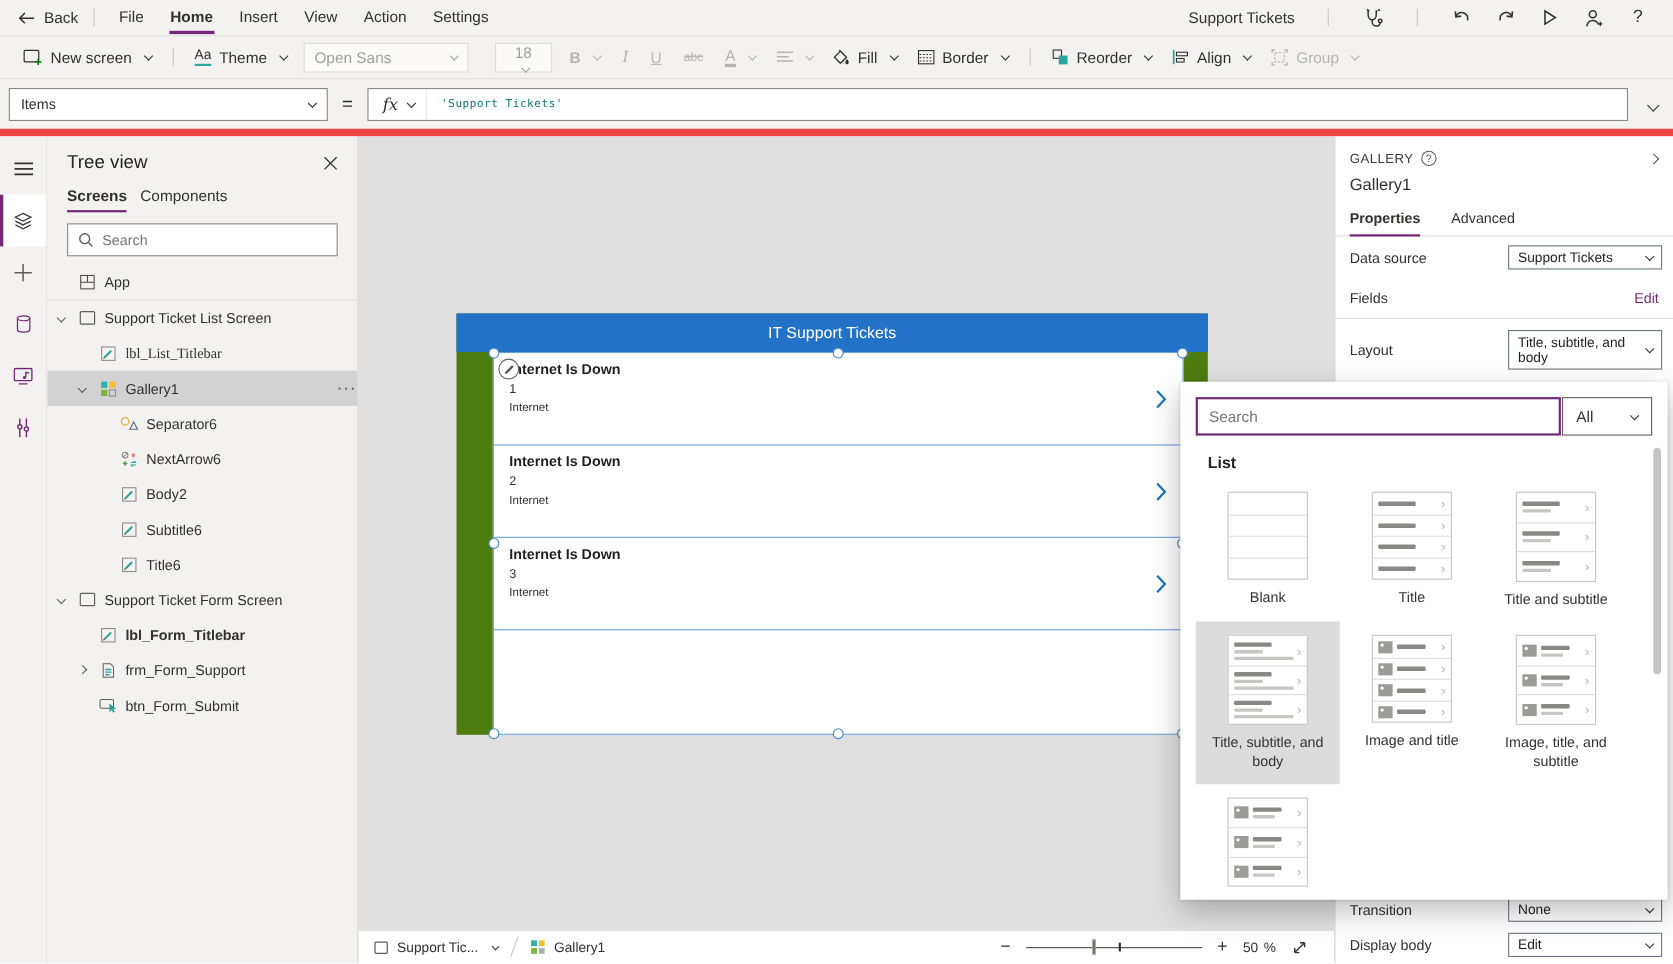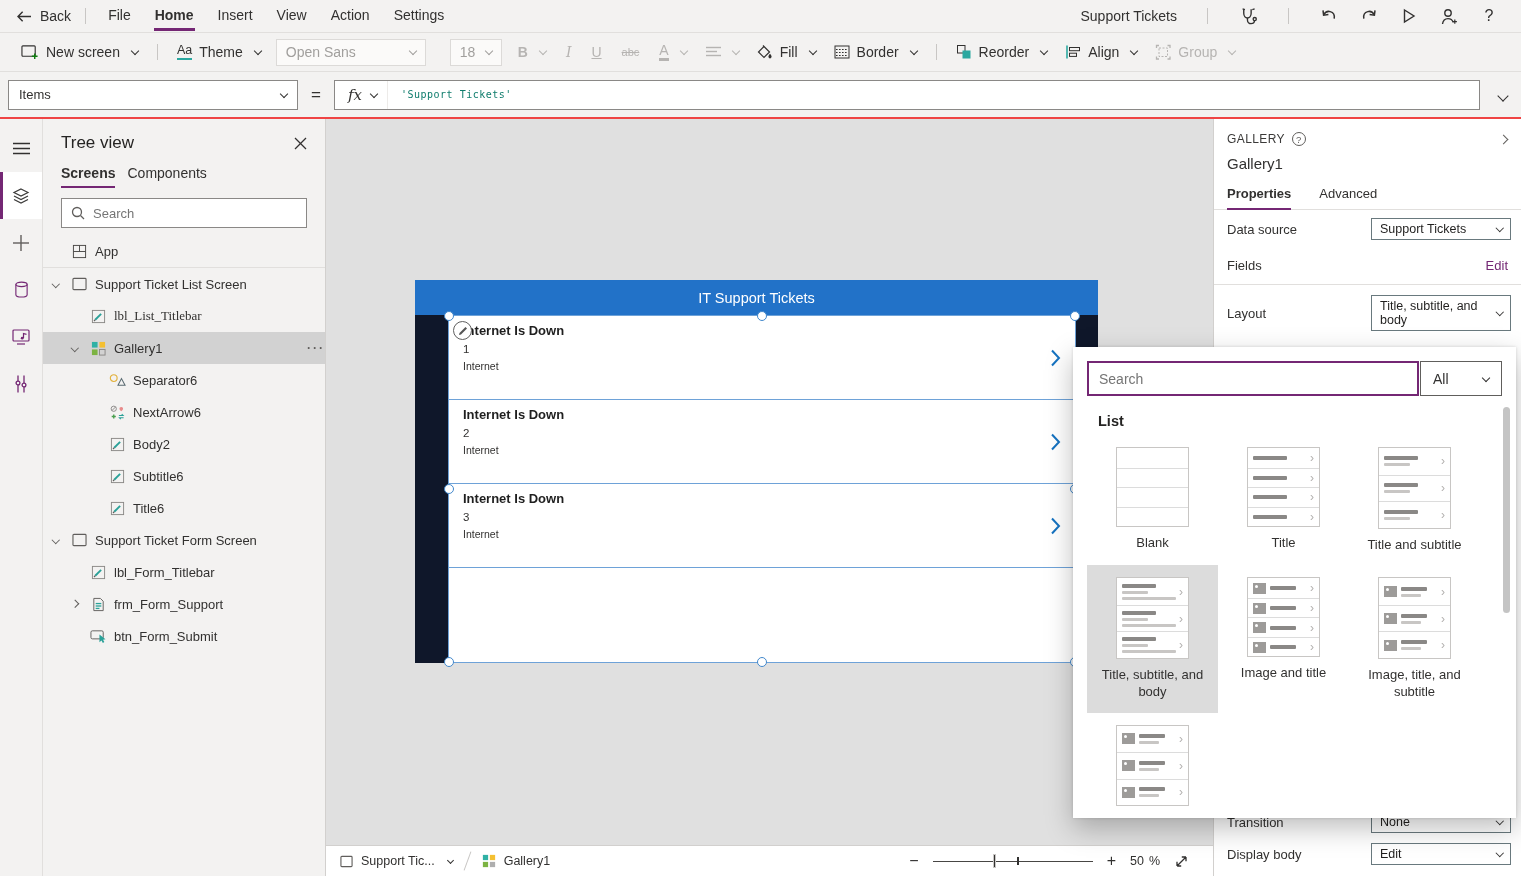--- a/index.html
+++ b/index.html
@@ -23,38 +23,38 @@
   .qmark { font-size:16px; color:#323130; }
 
   
   .toolbar { height:39px; background:#f3f2f1; border-top:1px solid #e1dfdd; display:flex; align-items:center; padding:0 12px; }
   .tbtn { display:flex; align-items:center; gap:7px; padding:0 9px; height:30px; cursor:pointer; white-space:nowrap; }
   .disabled { color:#b6b4b2 !important; cursor:default; }
   .disabled svg * { stroke:#b6b4b2 !important; }
   .combo { background:#fbfaf9; border:1px solid #dcdad8; height:27px; display:flex; align-items:center;
            justify-content:space-between; padding:0 9px; color:#a19f9d; margin:0 6px; }
   .font-combo { width:150px; }
-  .size-combo { width:52px; margin-left:18px; }
+  .size-combo { width:52px; margin-left:18px;flex-direction:column; }
   .fmt { font-size:14px; padding:0 10px; }
   .acolor { border-bottom:3px solid #b6b4b2; line-height:1.05; }
 
   
   .formulabar { height:46px; background:#f3f2f1; border-top:1px solid #e1dfdd; display:flex; align-items:center; padding:0 14px 0 8px; }
   .prop-select { width:290px; height:30px; background:#fff; border:1px solid #8a8886; display:flex; align-items:center;
                  justify-content:space-between; padding:0 10px; font-size:13px; cursor:pointer; }
   .eq { margin:0 13px; font-size:17px; color:#323130; }
   .fx-box { flex:1; height:30px; background:#fff; border:1px solid #8a8886; display:flex; align-items:center; }
   .fx-label { font-family:"DejaVu Serif",serif; font-style:italic; font-size:15px; padding-left:13px; }
   .fx-dd { display:flex; align-items:center; padding:0 10px 0 4px; height:100%; cursor:pointer; border-right:1px solid #edebe9; }
   .expression { font-family:"DejaVu Sans Mono",monospace; font-size:10px; color:#0e7c6c; padding-left:13px; letter-spacing:.5px; }
   .fb-expand { margin-left:14px; cursor:pointer; }
   .fb-expand .chev { width:8px; height:8px; }
 
   
-  .main { display:flex; height:759px; border-top:2px solid #ef4444; position:relative; }
+  .main { display:flex; height:759px; border-top:7px solid #ef4444; position:relative; }
 
   .rail { width:43px; background:#f3f2f1; border-right:1px solid #e1dfdd; display:flex; flex-direction:column; align-items:stretch; padding-top:6px; }
   .rail-btn { height:47px; display:flex; align-items:center; justify-content:center; cursor:pointer; border-left:3px solid transparent; border-right:3px solid transparent; }
   .rail-btn.selected { background:#fff; border-left:3px solid #742774; }
 
   .tree { width:283px; background:#f3f2f1; border-right:1px solid #d2d0ce; font-size:13px; overflow:hidden; }
   .tree-header { display:flex; justify-content:space-between; align-items:center; padding:14px 18px 4px 18px; }
   .tree-title { font-size:17px; color:#252423; }
   .tree-tabs { display:flex; gap:12px; padding:8px 18px 0; font-size:14px; }
   .ttab { padding-bottom:7px; position:relative; cursor:pointer; }
@@ -65,21 +65,21 @@
   .trow { display:flex; align-items:center; height:32px; cursor:pointer; white-space:nowrap; }
   .trow.selected { background:#d2d2d2; }
   .trow.app-row { border-bottom:1px solid #e1dfdd; }
   .tchev { width:18px; flex:none; display:flex; align-items:center; color:#605e5c; }
   .tchev .chev { margin:0; width:5.5px; height:5.5px; }
   .ticon { width:17px; height:17px; flex:none; margin-right:7px; display:flex; align-items:center; justify-content:center; }
   .tmore { margin-left:auto; color:#605e5c; letter-spacing:2px; font-weight:bold; font-size:12px; }
 
   .center { flex:1; display:flex; flex-direction:column; min-width:0; }
   .canvas { flex:1; background:#e0e0e0; position:relative; overflow:hidden; }
-  .screen { position:absolute; left:89px; top:161px; width:683px; height:383px; background:#0f172a; }
+  .screen { position:absolute; left:89px; top:161px; width:683px; height:383px; background:#4d7c0f; }
   .screen-titlebar { height:35px; background:#2272c8; color:#fff; display:flex; align-items:center; justify-content:center; font-size:14.5px; }
   .gallery { position:absolute; left:33px; top:35px; width:628px; height:348px; border:1px solid #6ea2d8; background:#fff; }
   .g-item { height:84px; border-bottom:1px solid #6ea2d8; position:relative; padding:7px 0 0 14px; }
   .g-title { font-size:13px; font-weight:bold; color:#1f1f1f; }
   .g-sub { font-size:11.5px; margin-top:5px; }
   .g-body { font-size:10.5px; margin-top:5px; }
   .g-chev { position:absolute; right:14px; top:50%; transform:translateY(-50%); cursor:pointer; }
   .handle { position:absolute; width:10px; height:10px; border-radius:50%; background:#fff; border:1.5px solid #4288cc; z-index:5; }
   .edit-bubble { position:absolute; left:4px; top:5px; width:19px; height:19px; border-radius:50%; background:#fff;
                  border:1.5px solid #5f5f5f; display:flex; align-items:center; justify-content:center; z-index:6; cursor:pointer; }
@@ -507,21 +507,21 @@
           <span class="tchev">
             <span class="chev "></span>
           </span>
           <span class="ticon">
             <svg width="15" height="14" viewBox="0 0 16 15" fill="none" stroke="#605e5c" stroke-width="1.2">
               <rect x="1" y="1.5" width="14" height="12" rx="1"></rect>
             </svg>
           </span>
           <span>Support Ticket Form Screen</span>
         </div>
-        <div class="trow" style="padding-left: 29px;">
+        <div class="trow" style="padding-left: 29px; font-weight: bold;">
           <span class="tchev"></span>
           <span class="ticon">
             <svg width="15" height="15" viewBox="0 0 16 16" fill="none">
               <rect x="1.5" y="1.5" width="13" height="13" stroke="#8a8886"></rect>
               <line x1="4.5" y1="11.5" x2="10.8" y2="5.2" stroke="#2aa198" stroke-width="2"></line>
               <line x1="3.2" y1="12.8" x2="4.6" y2="11.4" stroke="#605e5c" stroke-width="1.3"></line>
             </svg>
           </span>
           <span>lbl_Form_Titlebar</span>
         </div>

